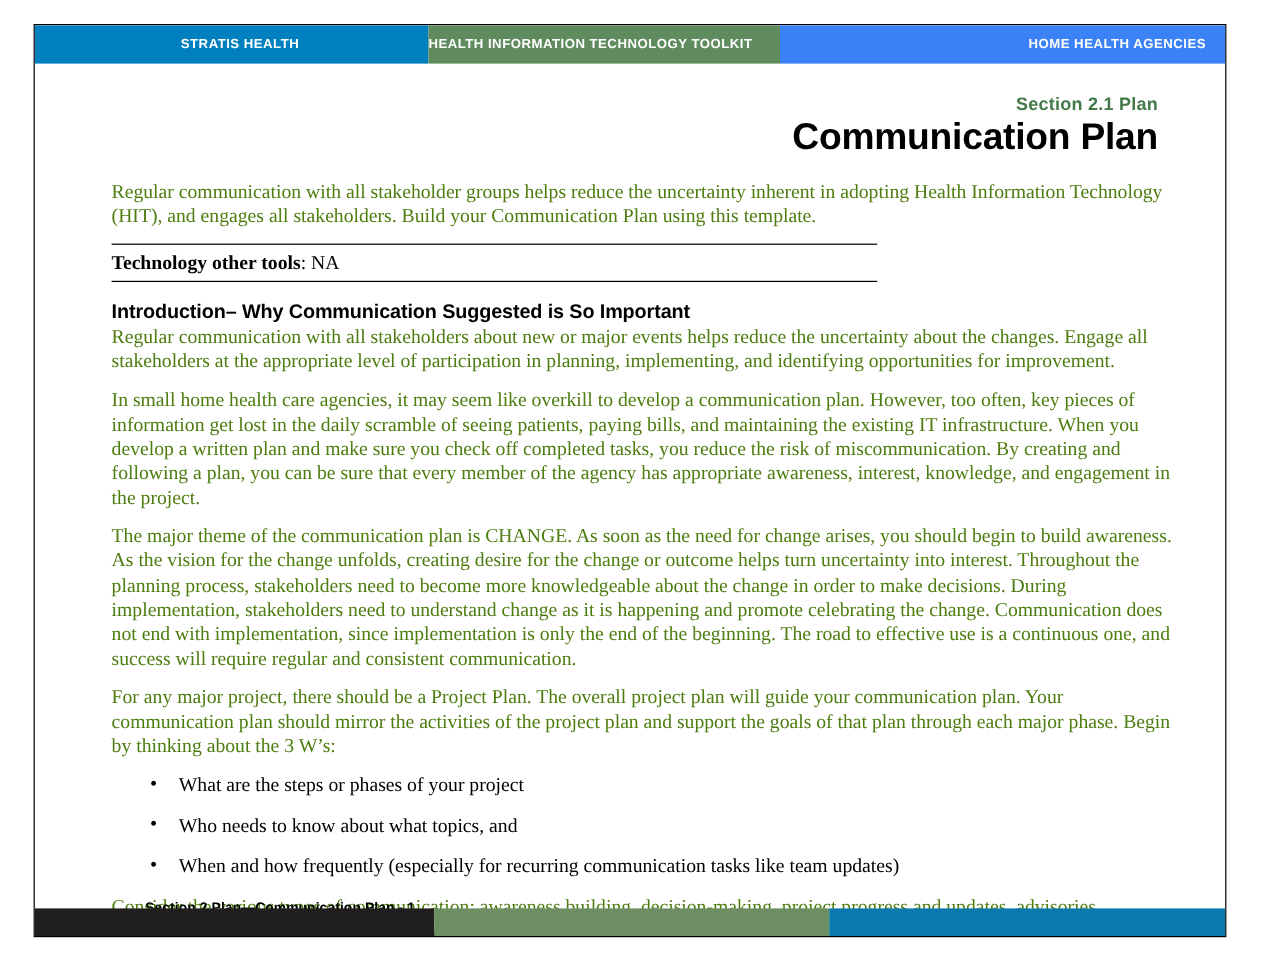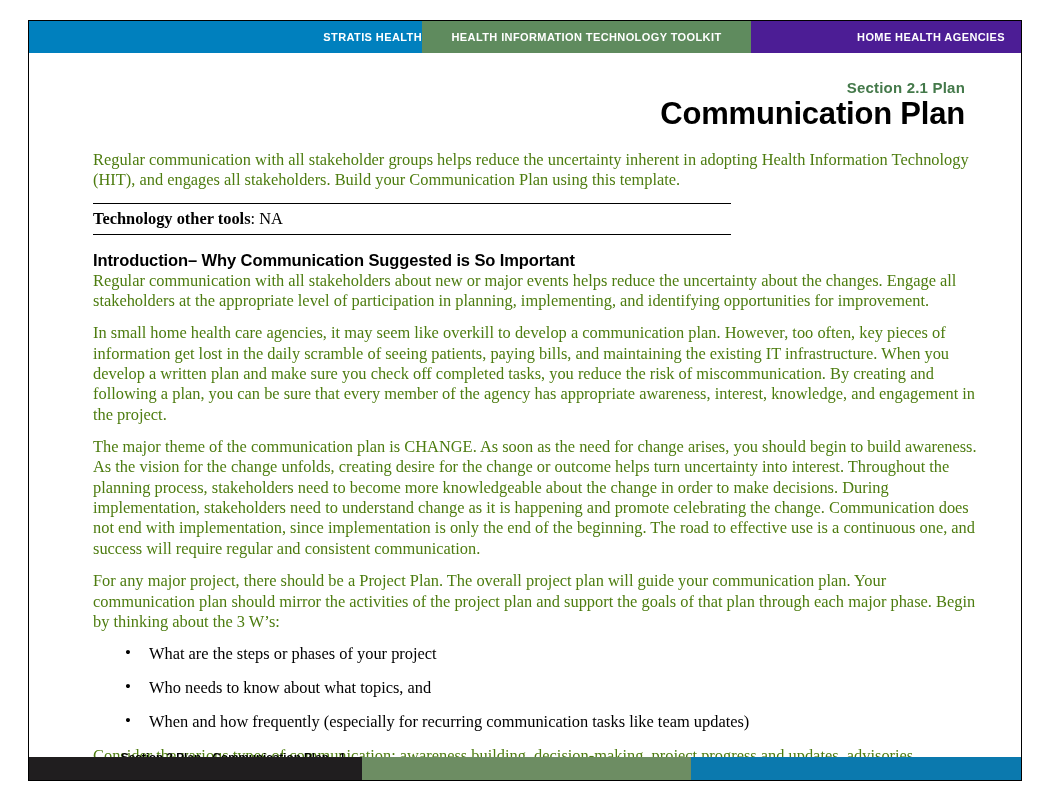--- a/index.html
+++ b/index.html
@@ -40,33 +40,33 @@
     color: #ffffff;
     font-family: "Liberation Sans", "DejaVu Sans", sans-serif;
     font-weight: bold;
     font-size: 11px;
     letter-spacing: 0.4px;
     white-space: nowrap;
     overflow: hidden;
     box-sizing: border-box;
   }
   #banner-left {
-    width: 393px;
+    width: 328px;
     background: #0080be;
-    text-align: right;
+    text-align: center;
     padding-left: 14px;
   }
   #banner-center {
-    width: 329px;
+    width: 293px;
     background: #5f8b5e;
-    text-align: center;
+    text-align: left;
   }
   #banner-right {
     flex: 1;
-    background: #4c1d95;
+    background: #3b82f6;
     text-align: right;
     padding-right: 16px;
   }
 
   
   #doc-body {
     position: relative;
     padding: 0 24px 0 36px;
   }
 

